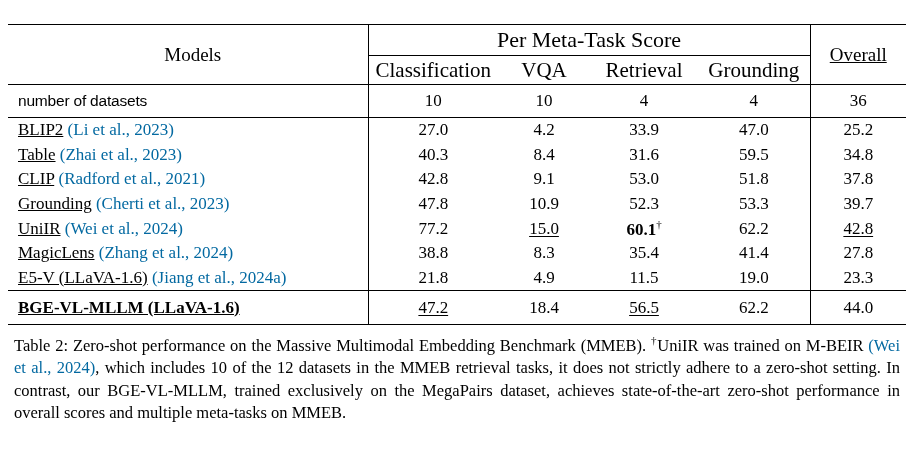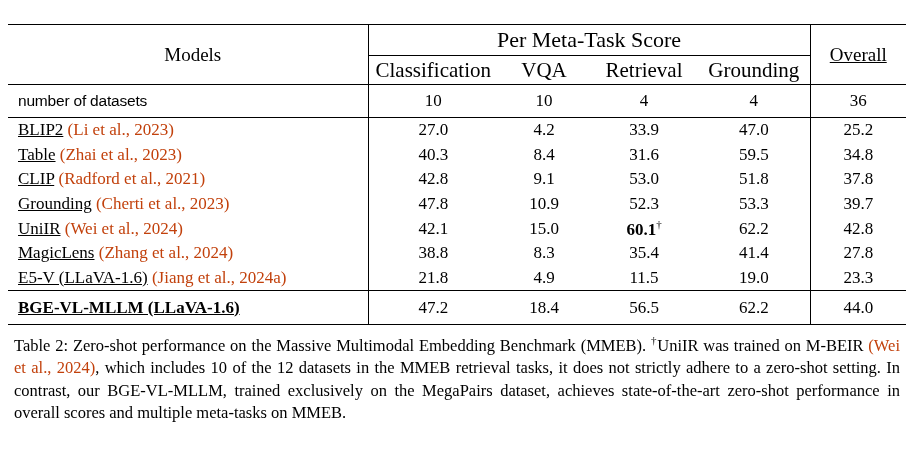--- a/index.html
+++ b/index.html
@@ -80,23 +80,23 @@
   .row-h1 td { height: 30px; }
   .row-h2 td { height: 28px; }
   .datarow td { height: 24.6px; }
   .ndrow td { height: 32px; }
   .finalrow td { height: 33px; font-weight: bold; }
   .mono {
     font-family: Liberation Sans, sans-serif;
     font-size: 15.5px;
     letter-spacing: -0.2px;
   }
-  .cite { color: #c2410c; }
+  .cite { color: #0369a1; }
   .b { font-weight: bold; }
-  .u { text-underline-offset: 2px; }
+  .u { text-decoration: underline; text-underline-offset: 2px; }
   .sup { font-size: 11px; vertical-align: super; }
   .modelname { white-space: nowrap; text-decoration: underline; }
   .caption {
     margin-top: 8px;
     padding: 0 6px 0 6px;
     font-size: 16.5px;
     line-height: 1.36;
     text-align: justify;
   }
   .caption .lbl { font-weight: normal; }
@@ -183,21 +183,21 @@
         <td>52.3</td>
         <td class="vsep-right">53.3</td>
         <td>39.7</td>
       </tr>
 
       <tr class="datarow">
         <td class="col-model">
           <span class="modelname">UniIR</span>
           <span class="cite">(Wei et al., 2024)</span>
         </td>
-        <td class="vsep-left">42.1</td>
+        <td class="vsep-left">77.2</td>
         <td class="u">15.0</td>
         <td><span class="b">60.1</span><span class="sup">†</span></td>
         <td class="vsep-right b">62.2</td>
         <td class="u">42.8</td>
       </tr>
 
       <tr class="datarow">
         <td class="col-model">
           <span class="modelname">MagicLens</span>
           <span class="cite">(Zhang et al., 2024)</span>

